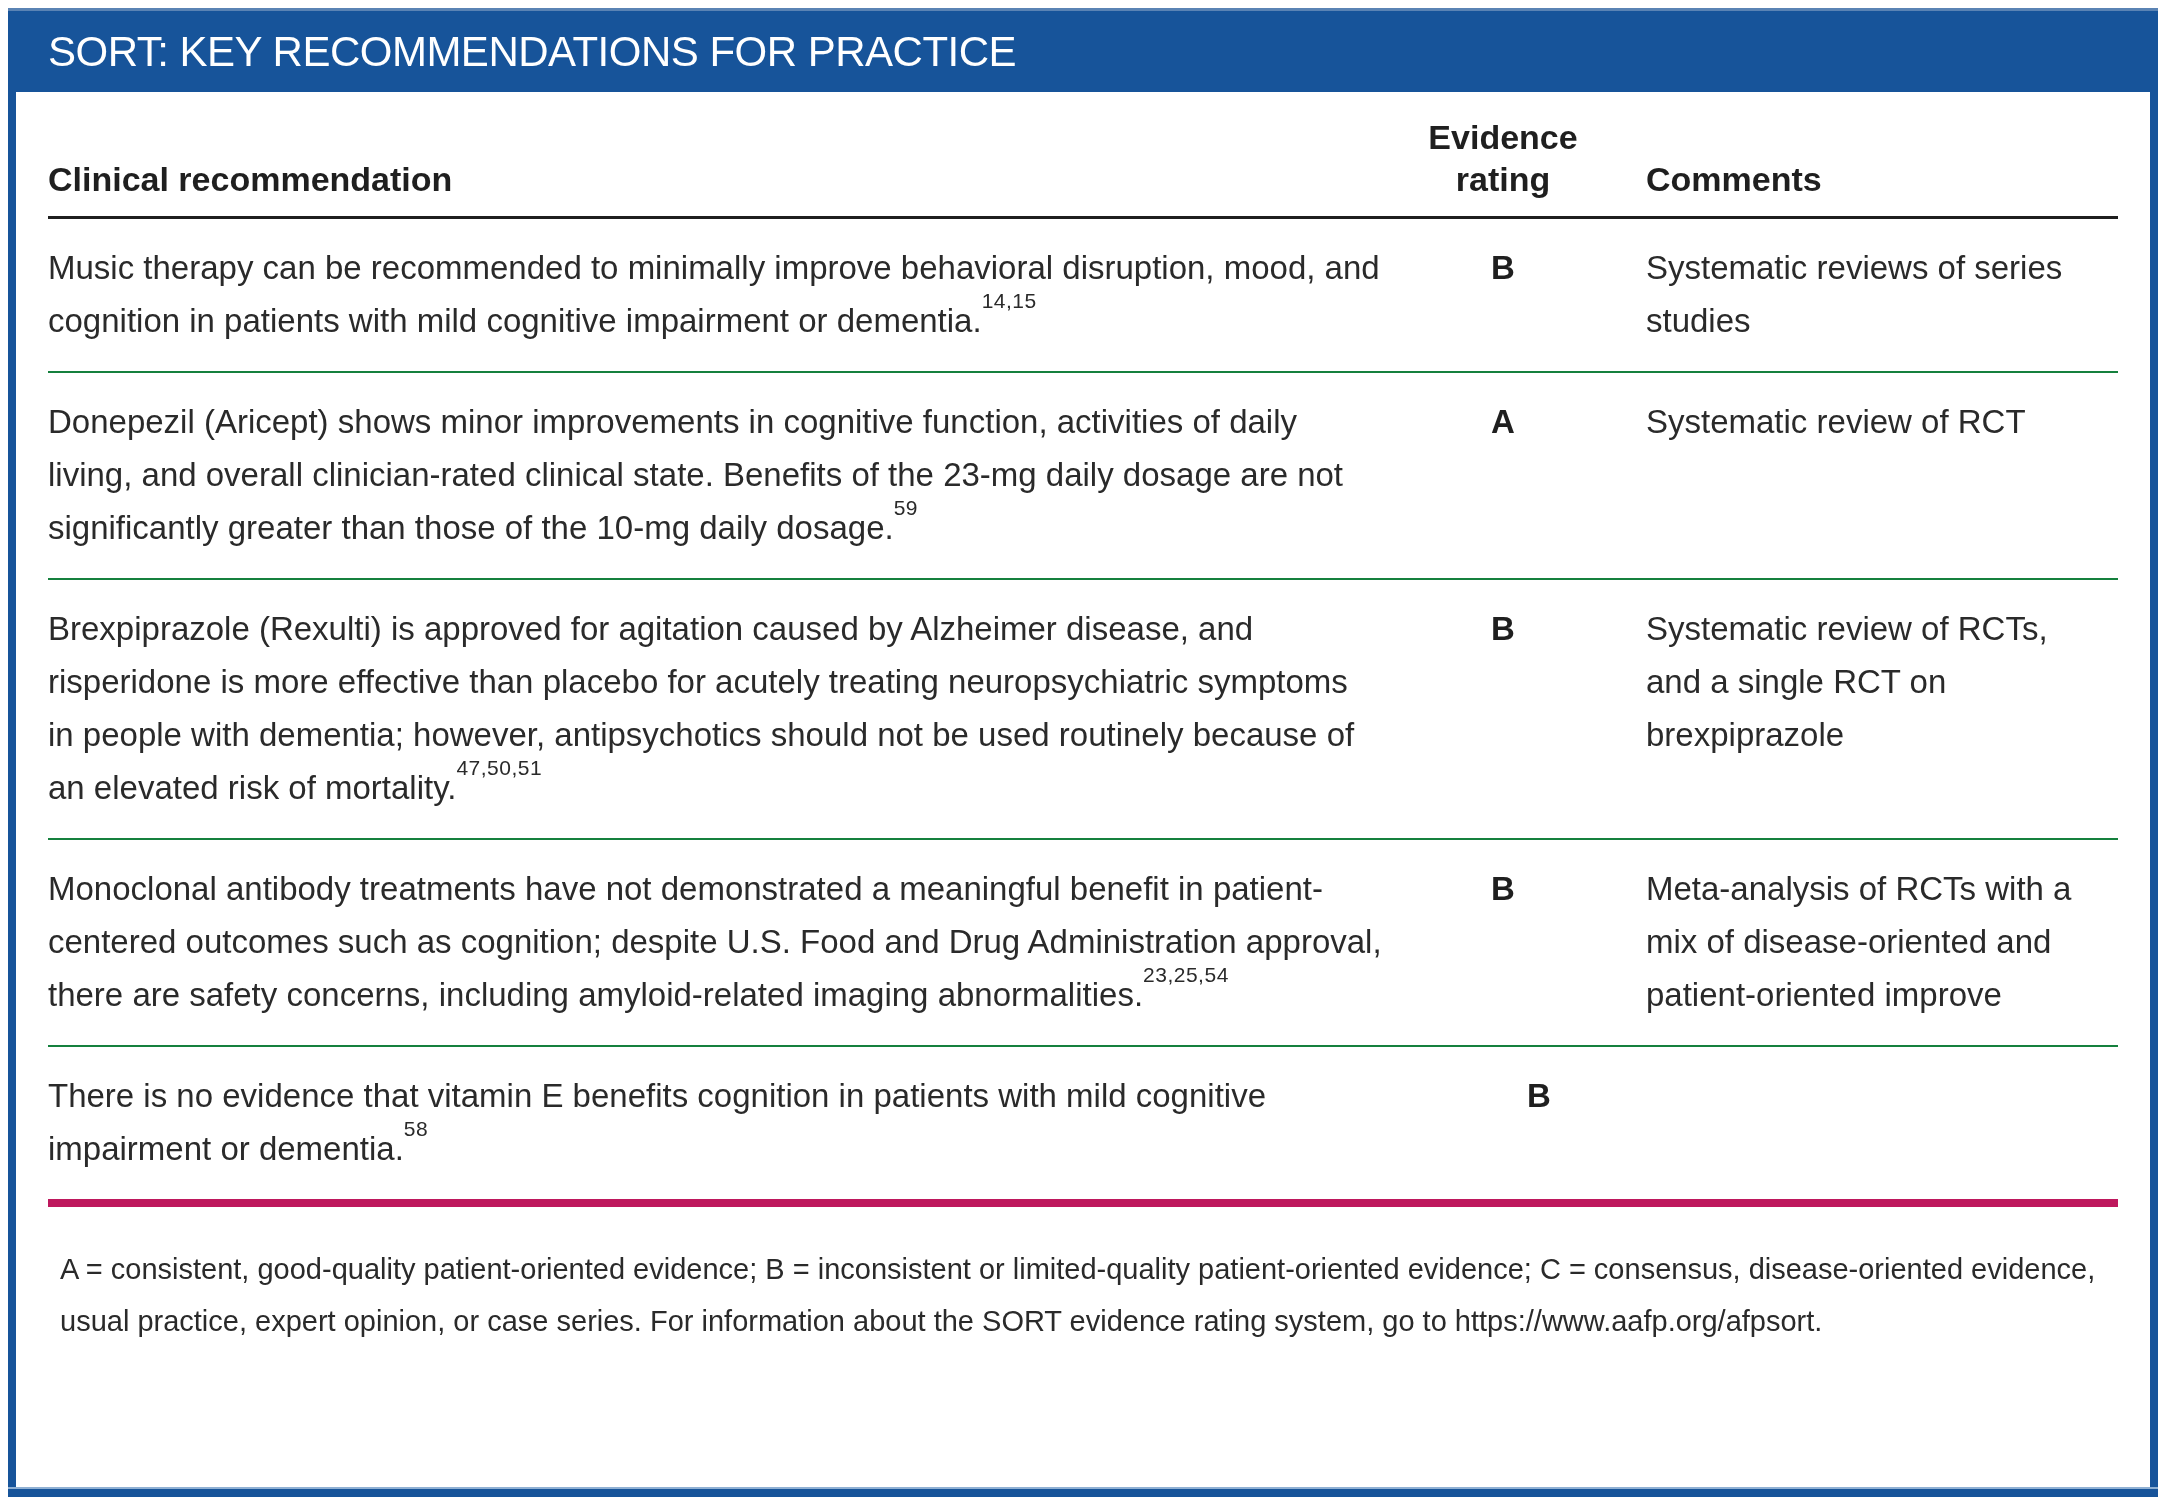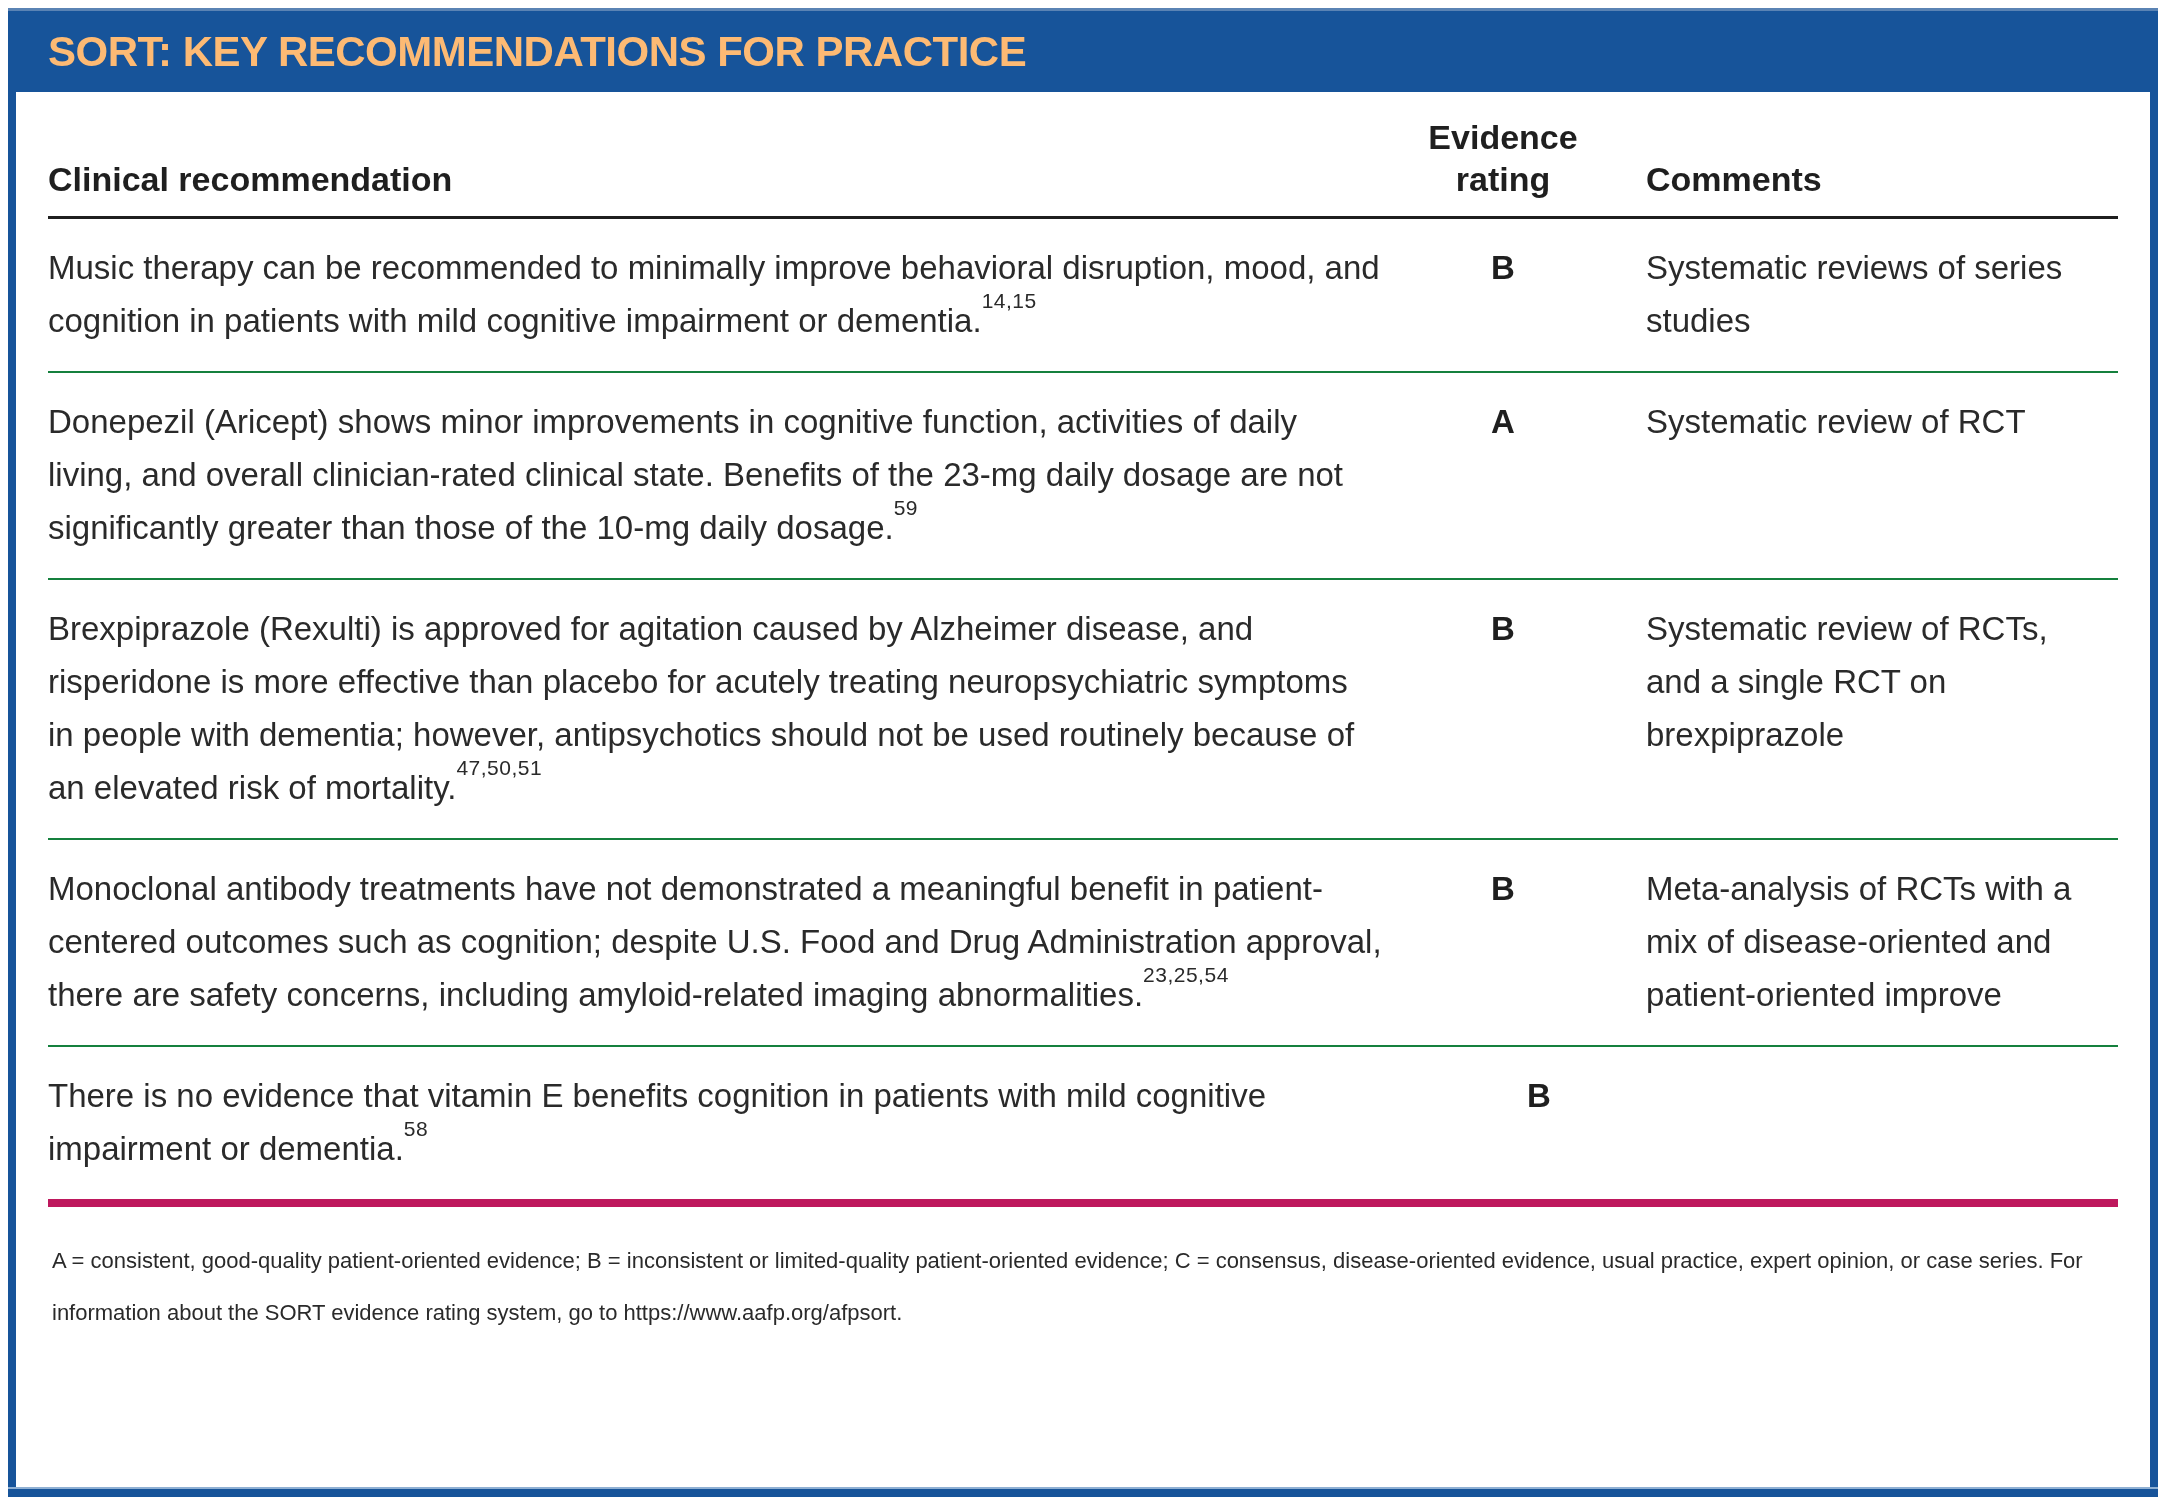--- a/index.html
+++ b/index.html
@@ -8,21 +8,21 @@
     font-family:"Liberation Sans", sans-serif;color:#262626;
     -webkit-font-smoothing:antialiased;
   }
   .frame{position:absolute;left:8px;top:8px;width:2150px;height:1489px;background:#ffffff;}
   .header-bar{
     position:absolute;top:0;left:0;right:0;height:84px;background:#17549A;
     border-top:3px solid #5a83b4;box-sizing:border-box;
     display:flex;align-items:center;padding-left:40px;
   }
   .title{
-    color:#fdba74;font-size:42px;font-weight:bold;letter-spacing:-0.5px;
+    color:#ffffff;font-size:42px;font-weight:normal;letter-spacing:-0.5px;
     white-space:nowrap;
   }
   .side-left{position:absolute;top:84px;bottom:0;left:0;width:8px;background:#17549A;}
   .side-right{position:absolute;top:84px;bottom:0;right:0;width:8px;background:#17549A;}
   .bottom-bar{position:absolute;bottom:0;left:0;right:0;height:10px;background:#17549A;border-top:2px solid #8fb0d3;box-sizing:border-box;}
   .content{
     position:absolute;top:84px;left:8px;right:8px;bottom:10px;
     padding:0 32px;overflow:hidden;box-sizing:border-box;
   }
   .grid{display:grid;grid-template-columns:1350px 210px 1fr;}
@@ -31,21 +31,21 @@
   .th-rating{text-align:center;max-width:210px;}
   .th-comments{padding-left:38px;}
   .row{padding:22px 0 24px 0;border-bottom:2px solid #15803d;}
   .row.last{border-bottom:8px solid #be185d;gap:36px;}
   .cell-rec{font-size:33px;line-height:53px;padding-right:16px;color:#2a2a2a;}
   .cell-rating{font-size:33px;line-height:53px;font-weight:bold;text-align:center;color:#1f1f1f;}
   .cell-comments{font-size:33px;line-height:53px;padding-left:38px;padding-right:34px;color:#2a2a2a;}
   sup.ref{font-size:21px;line-height:0;position:relative;top:-12px;letter-spacing:0.5px;}
   .footnotes{padding-top:24px;}
   .fn-abbrev{font-size:31px;line-height:42px;margin:0 0 20px 0;color:#2a2a2a;}
-  .fn-key{font-size:22px;line-height:52px;margin:4px;padding-right:4px;color:#2a2a2a;}
+  .fn-key{font-size:29px;line-height:52px;margin:12px;padding-right:4px;color:#2a2a2a;}
 </style>
 </head>
 <body>
 
 <div class="frame">
 
   <div class="header-bar">
     <div class="title">SORT: KEY RECOMMENDATIONS FOR PRACTICE</div>
   </div>
 

